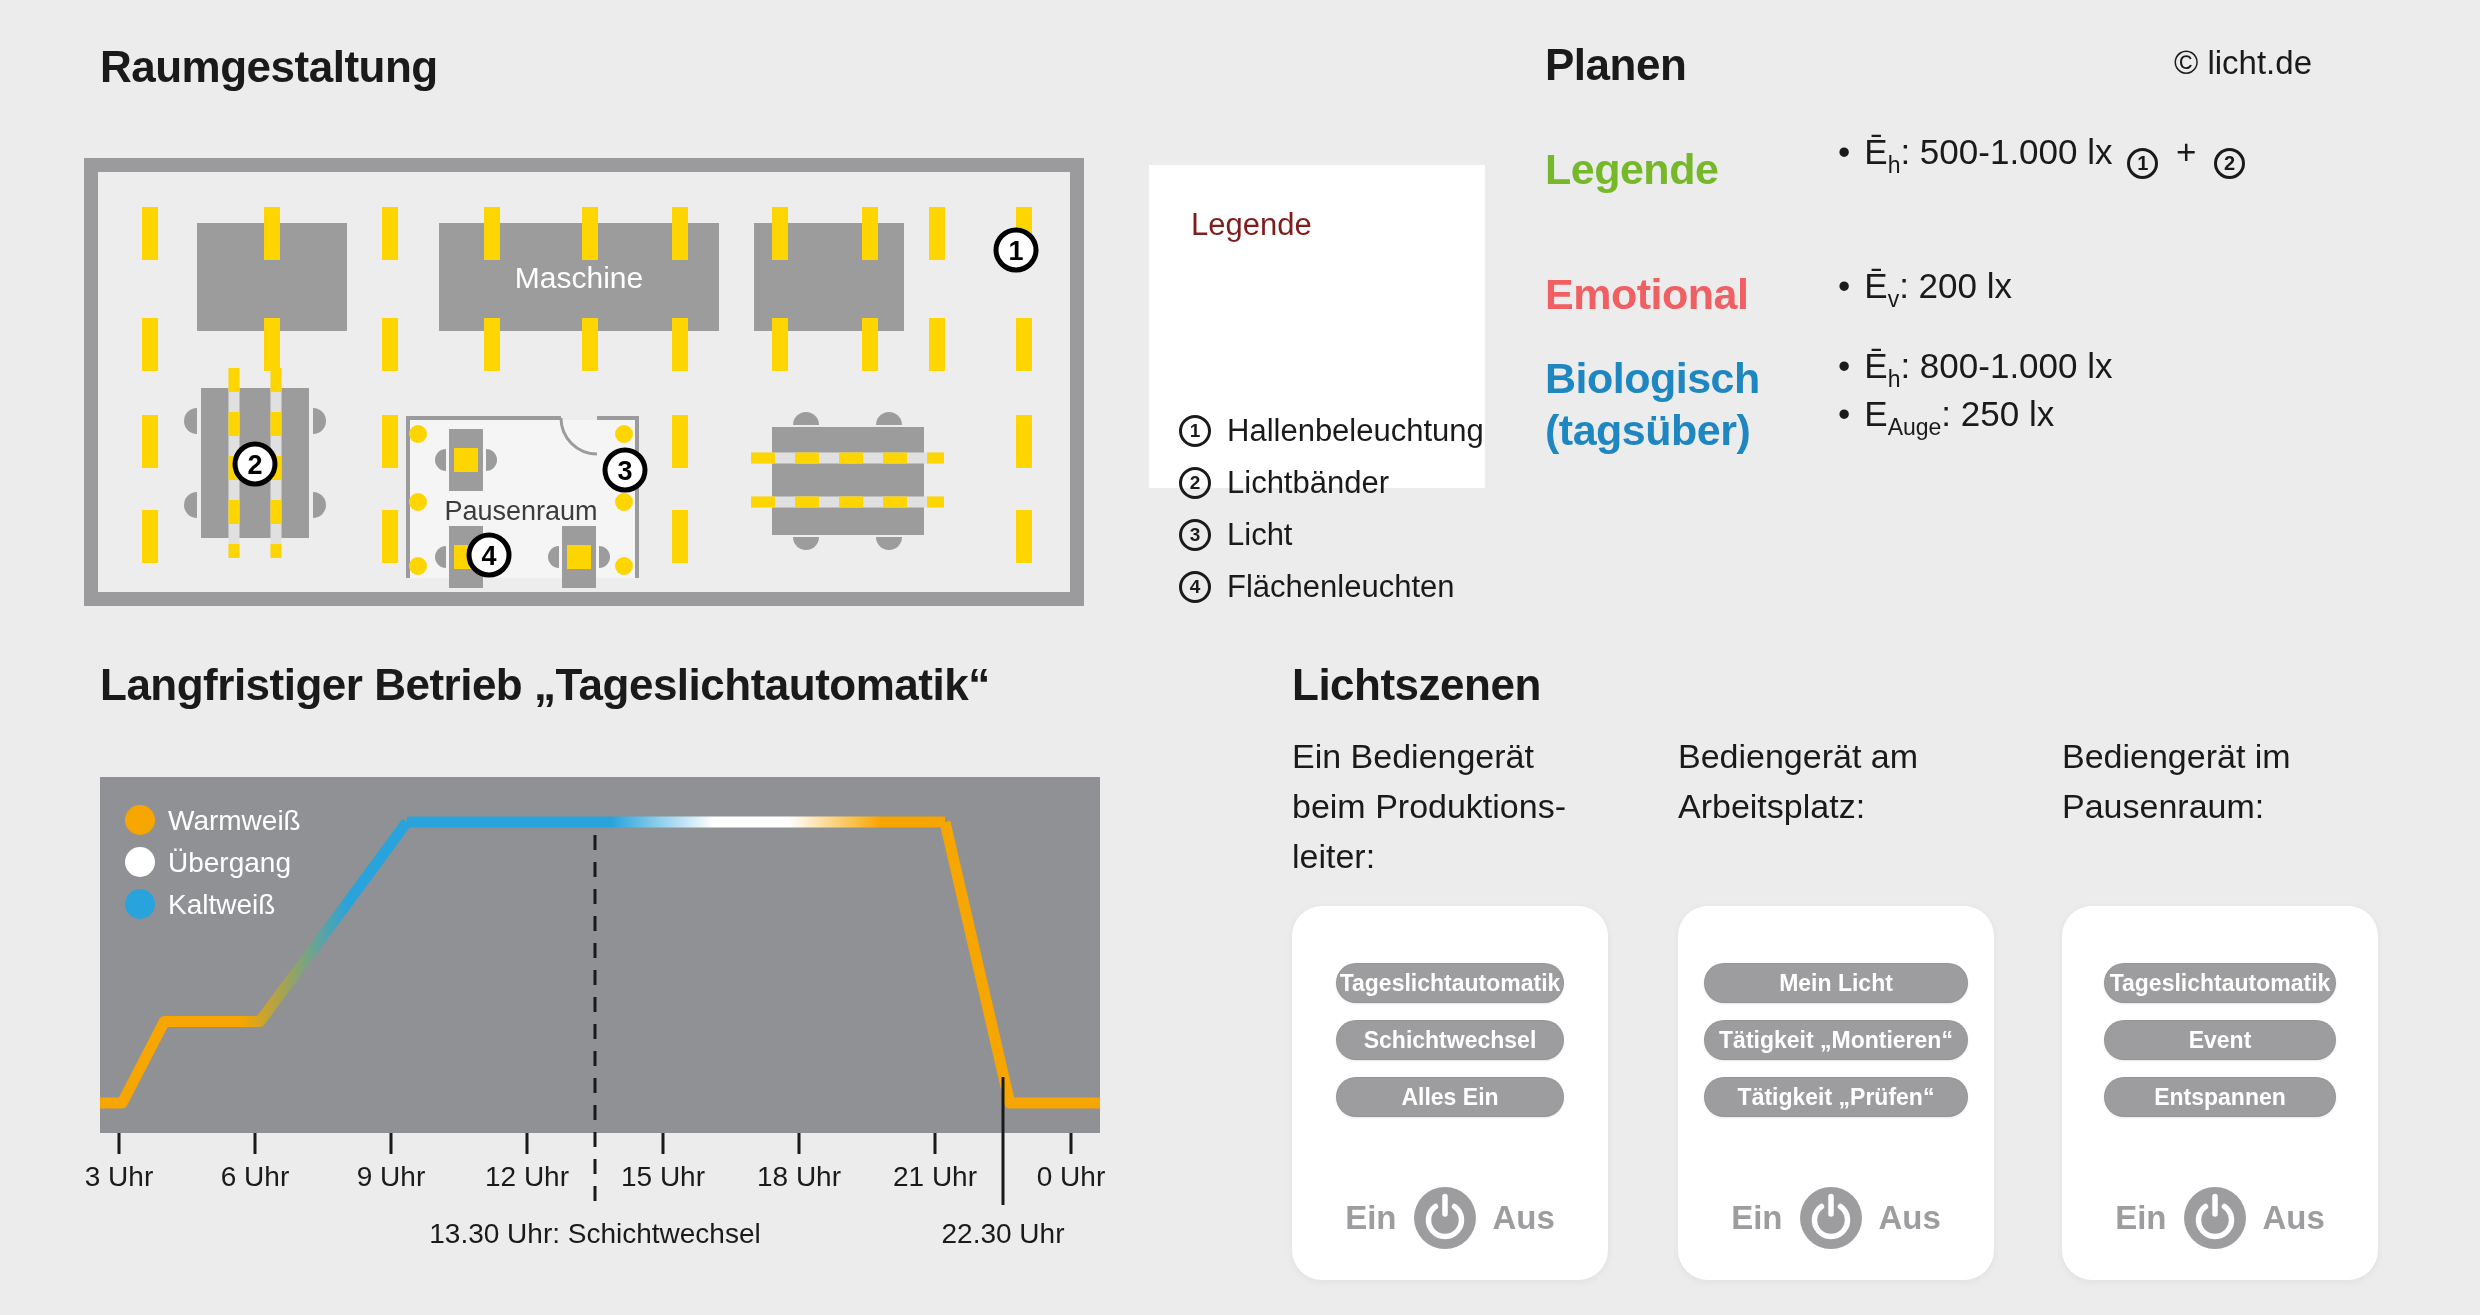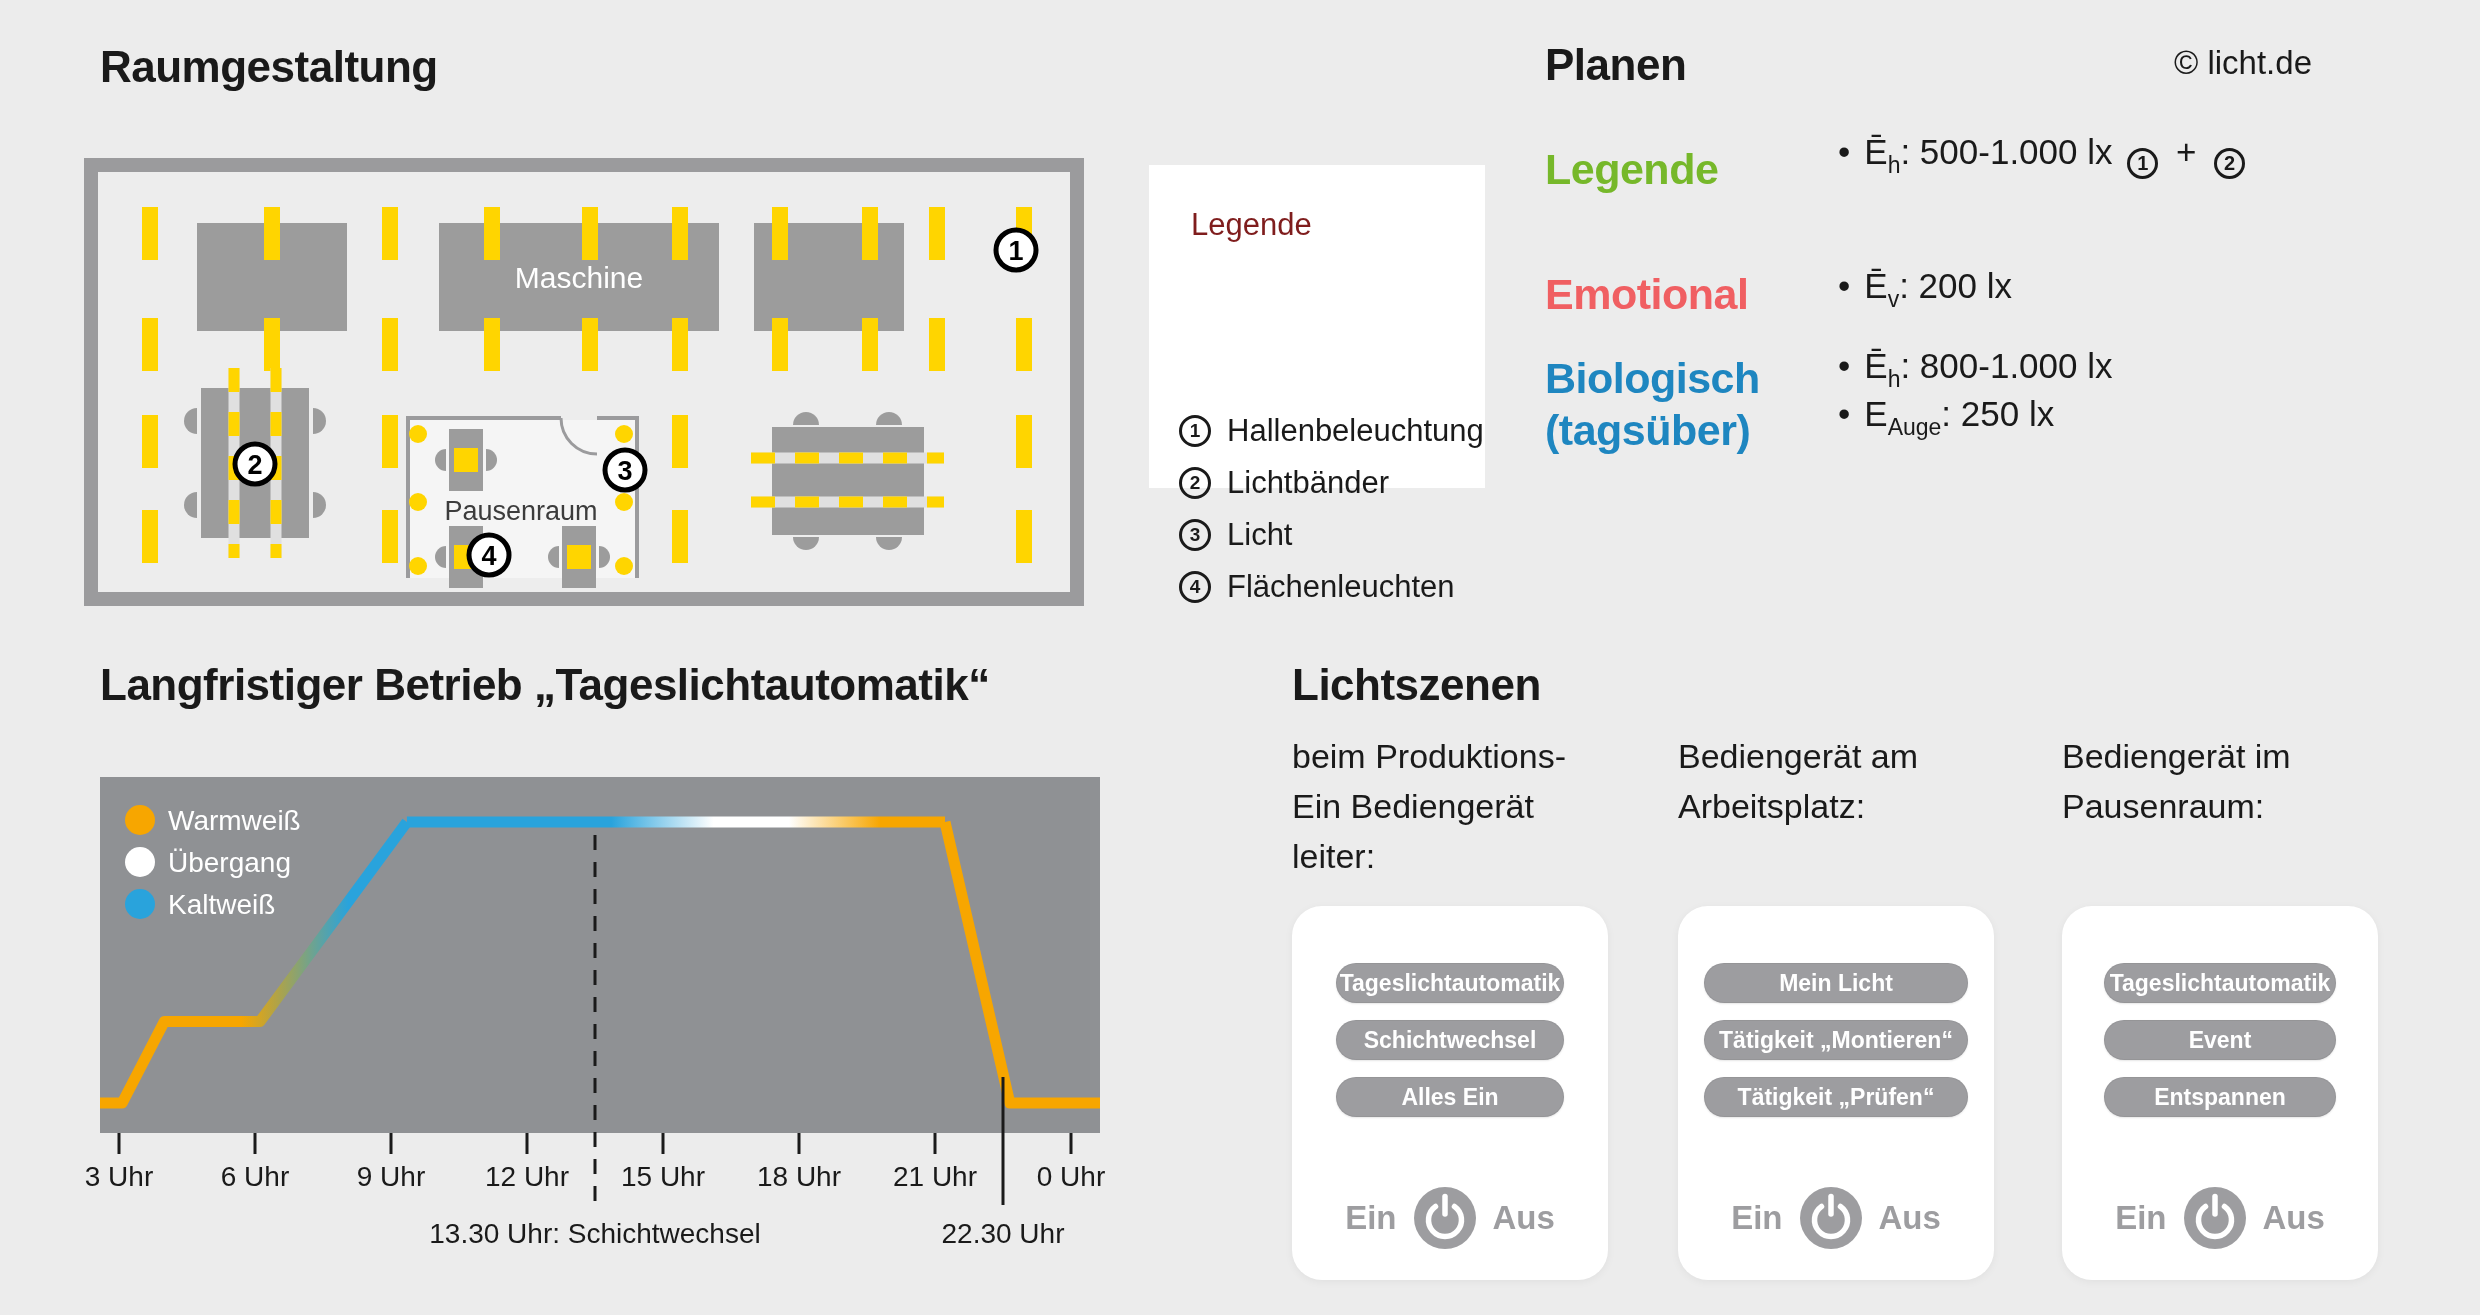--- a/index.html
+++ b/index.html
@@ -250,22 +250,22 @@
         <text x="699" y="409" font-size="28" fill="#1A1A1A" text-anchor="middle">18 Uhr</text>
         <line x1="835" y1="356" x2="835" y2="377" stroke="#1A1A1A" stroke-width="3"></line>
         <text x="835" y="409" font-size="28" fill="#1A1A1A" text-anchor="middle">21 Uhr</text>
         <line x1="971" y1="356" x2="971" y2="377" stroke="#1A1A1A" stroke-width="3"></line>
         <text x="971" y="409" font-size="28" fill="#1A1A1A" text-anchor="middle">0 Uhr</text>
       </svg>
     </div>
 
   <div id="intros">
       <div class="intro" style="left: 1292px;">
+        <div>Ein Bediengerät</div>
         <div>beim Produktions-</div>
-        <div>Ein Bediengerät</div>
         <div>leiter:</div>
       </div>
       <div class="intro" style="left: 1678px;">
         <div>Bediengerät am</div>
         <div>Arbeitsplatz:</div>
       </div>
       <div class="intro" style="left: 2062px;">
         <div>Bediengerät im</div>
         <div>Pausenraum:</div>
       </div>

